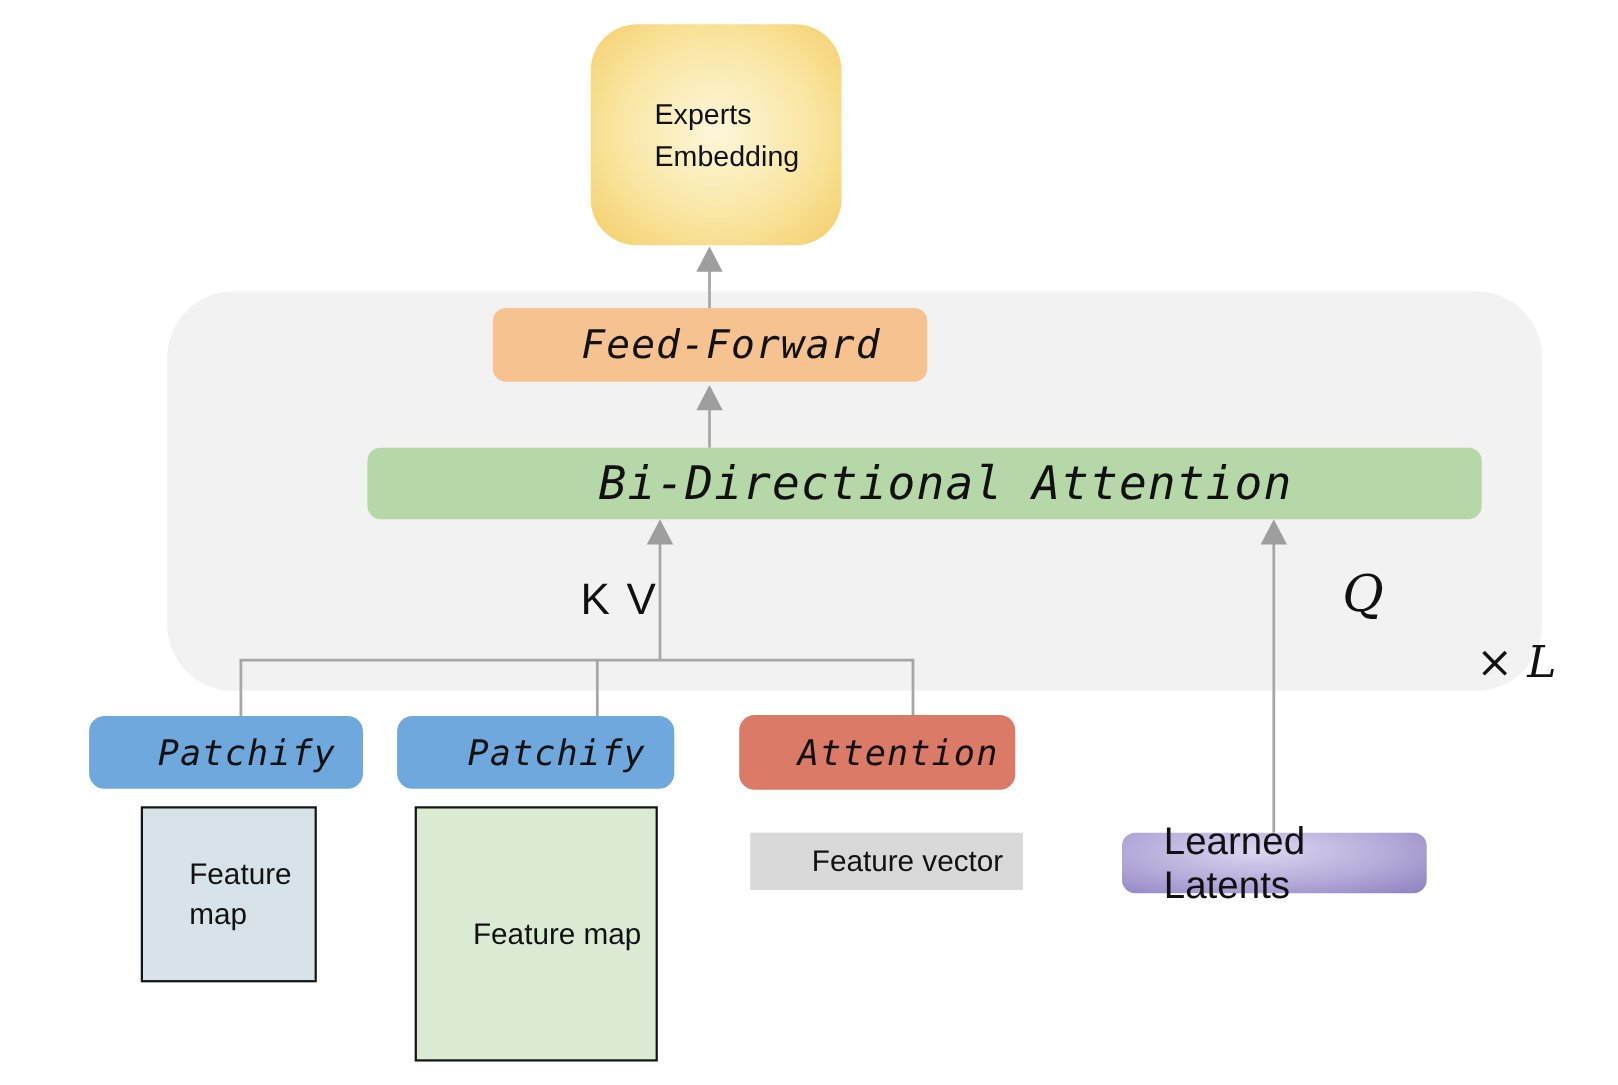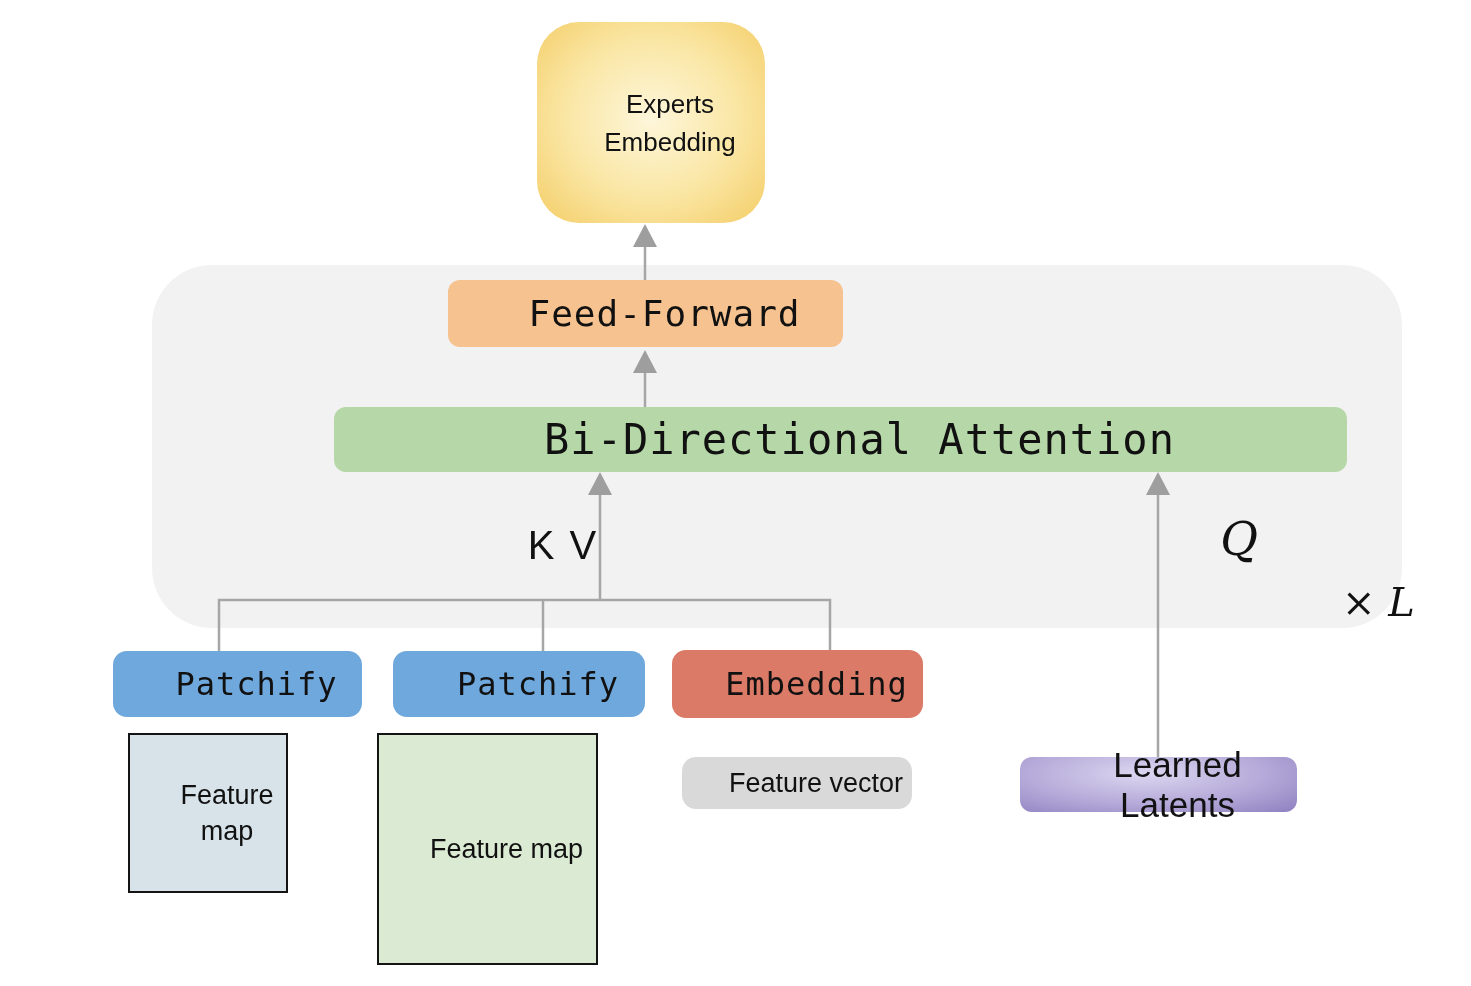--- a/index.html
+++ b/index.html
@@ -8,60 +8,61 @@
     --feed-forward:#F6C28F; --attention:#B6D7A8; --patchify:#6FA8DC; --projection:#DC7A68;
     --feature-vector:#D9D9D9; --feature-map-small:#D7E3E8; --feature-map-large:#DBEAD3;
     --latents-light:#DCD7F0; --latents-dark:#8E80C0; --text:#111111;
   }
   html,body{margin:0;padding:0;background:#fff;}
   .canvas{
     position:relative; width:1471px; height:986px; background:var(--canvas);
     font-family:"Liberation Sans", sans-serif; color:var(--text); overflow:hidden;
   }
   .abs{position:absolute; box-sizing:border-box;}
-  .node{display:flex; align-items:center; justify-content:center; text-align:center;padding-left:38px;}
+  .node{display:flex; align-items:center; justify-content:center; padding-left:38px;}
 
   .block-container{
     left:152px; top:265px; width:1250px; height:363px;
     background:var(--container); border-radius:60px;
   }
   .connector-layer{left:0; top:0;}
   .connector-line{stroke:var(--connector); stroke-width:2.5; fill:none;}
   .arrowhead{fill:var(--arrowhead); stroke:none;}
 
   .experts{
     left:537px; top:22px; width:228px; height:201px; border-radius:42px;
     background:radial-gradient(ellipse at 50% 48%, var(--experts-center) 0%, #FAE7A6 52%, var(--experts-edge) 100%);
     font-size:26px; line-height:38px;
   }
   .experts .label{width:150px;}
 
   .mono{
     font-family:"DejaVu Sans Mono","Liberation Mono",monospace;
     letter-spacing:1px;
+    font-style:italic;
   }
   .feed-forward{
     left:448px; top:280px; width:395px; height:67px; border-radius:12px;
     background:var(--feed-forward); font-size:36px;
   }
   .attention{
     left:334px; top:407px; width:1013px; height:65px; border-radius:12px;
     background:var(--attention); font-size:42px;
   }
   .patchify-left{left:81px; top:651px; width:249px; height:66px;}
   .patchify-middle{left:361px; top:651px; width:252px; height:66px;}
   .patchify{
-    border-radius:14px; background:var(--patchify); font-size:32px;margin-left:32px;
+    border-radius:14px; background:var(--patchify); font-size:32px;
   }
   .projection{
     left:672px; top:650px; width:251px; height:68px; border-radius:14px;
     background:var(--projection); font-size:32px;
   }
   .feature-vector{
-    left:682px; top:757px; width:230px; height:52px; border-radius:14px;
+    left:682px; top:757px; width:248px; height:52px; border-radius:0;
     background:var(--feature-vector); font-size:27px;
   }
   .learned-latents{
     left:1020px; top:757px; width:277px; height:55px; border-radius:12px;
     background:radial-gradient(ellipse at 45% 30%, var(--latents-light) 0%, #B5AAD9 55%, var(--latents-dark) 100%);
     font-size:35px;
   }
   .feature-map-small{
     left:128px; top:733px; width:160px; height:160px;
     background:var(--feature-map-small); border:2px solid #141414;
@@ -125,21 +126,21 @@
 
   <div class="abs node mono patchify patchify-left">
     <span>Patchify</span>
   </div>
 
   <div class="abs node mono patchify patchify-middle">
     <span>Patchify</span>
   </div>
 
   <div class="abs node mono projection">
-    <span>Embedding</span>
+    <span>Attention</span>
   </div>
 
   <div class="abs node feature-map-small">
     <span class="label">Feature map</span>
   </div>
 
   <div class="abs node feature-map-large">
     <span>Feature map</span>
   </div>
 

